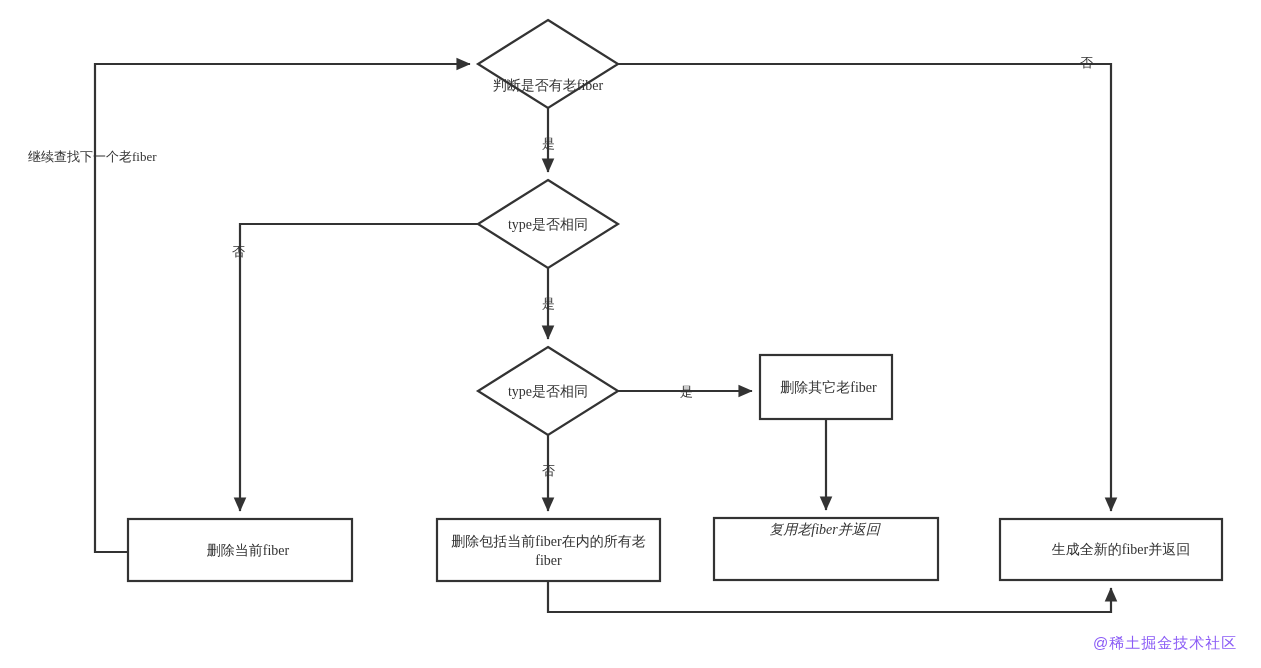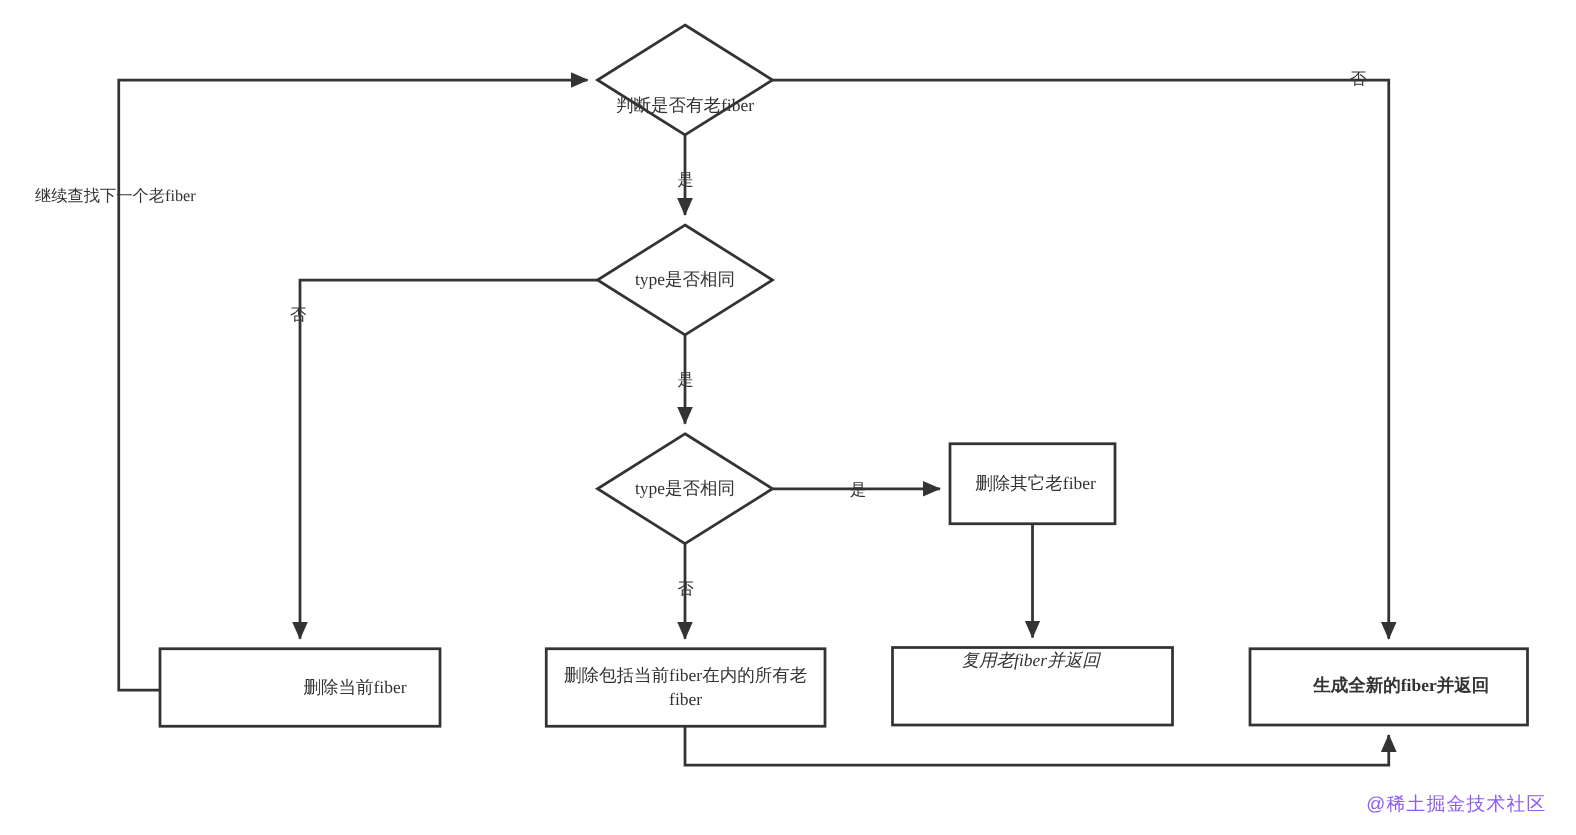--- a/index.html
+++ b/index.html
@@ -97,28 +97,28 @@
   </svg>
 
   <div class="node-text" style="left:448px; top:55px; width:200px;margin-top:21px;">判断是否有老fiber</div>
 
   <div class="node-text" style="left:448px; top:215px; width:200px;">type是否相同</div>
 
   <div class="node-text" style="left:448px; top:382px; width:200px;">type是否相同</div>
 
   <div class="node-text" style="left:762px; top:378px; width:133px;">删除其它老fiber</div>
 
-  <div class="node-text" style="left:130px; top:541px; width:236px;padding-left:36px;">删除当前fiber</div>
+  <div class="node-text" style="left:130px; top:541px; width:236px;">删除当前fiber</div>
 
   <div class="node-text" style="left:446px; top:532px; width:205px;font-family:Liberation Serif, serif;">删除包括当前fiber在内的所有老
 fiber</div>
 
   <div class="node-text" style="left:716px; top:520px; width:217px;font-style:italic;">复用老fiber并返回</div>
 
-  <div class="node-text" style="left:1002px; top:540px; width:238px;font-weight:bold;">生成全新的fiber并返回</div>
+  <div class="node-text" style="left:1002px; top:540px; width:238px;">生成全新的fiber并返回</div>
 
   <div class="edge-label" style="left:28px; top:129px;margin-top:20px;">继续查找下一个老fiber</div>
 
   <div class="edge-label" style="left:1080px; top:55px;">否</div>
 
   <div class="edge-label" style="left:542px; top:136px;">是</div>
 
   <div class="edge-label" style="left:232px; top:244px;">否</div>
 
   <div class="edge-label" style="left:542px; top:296px;">是</div>

